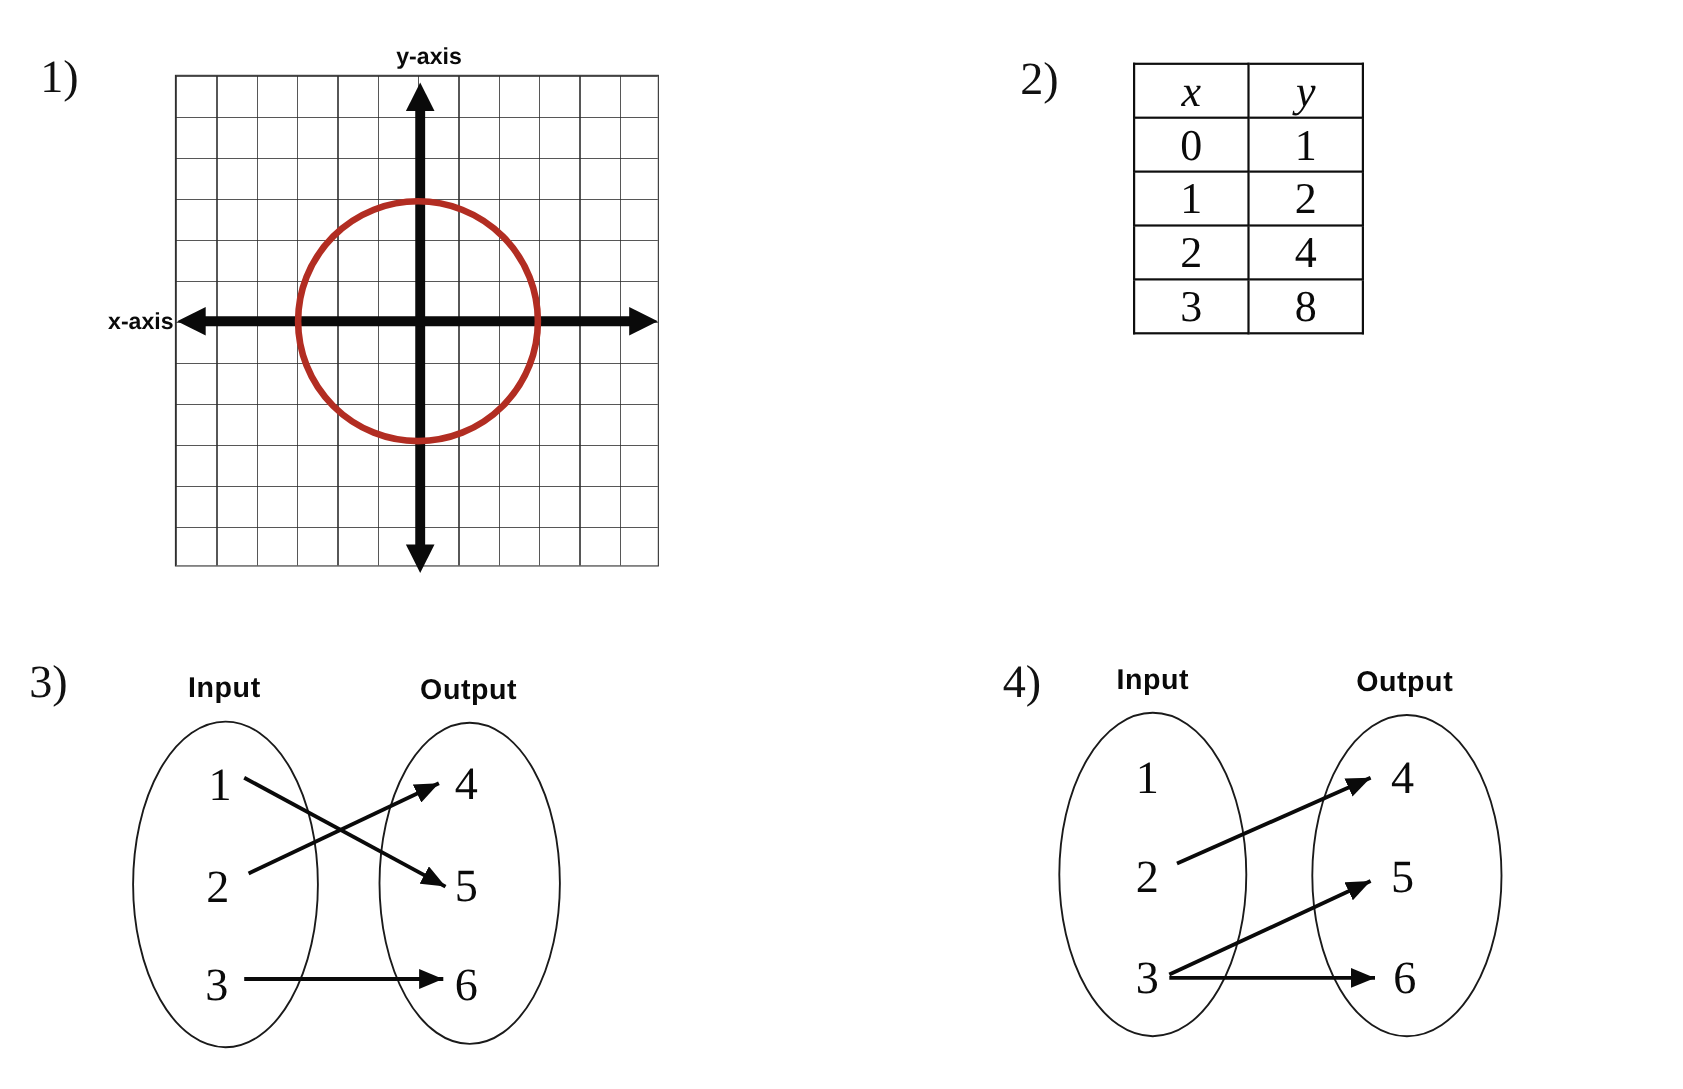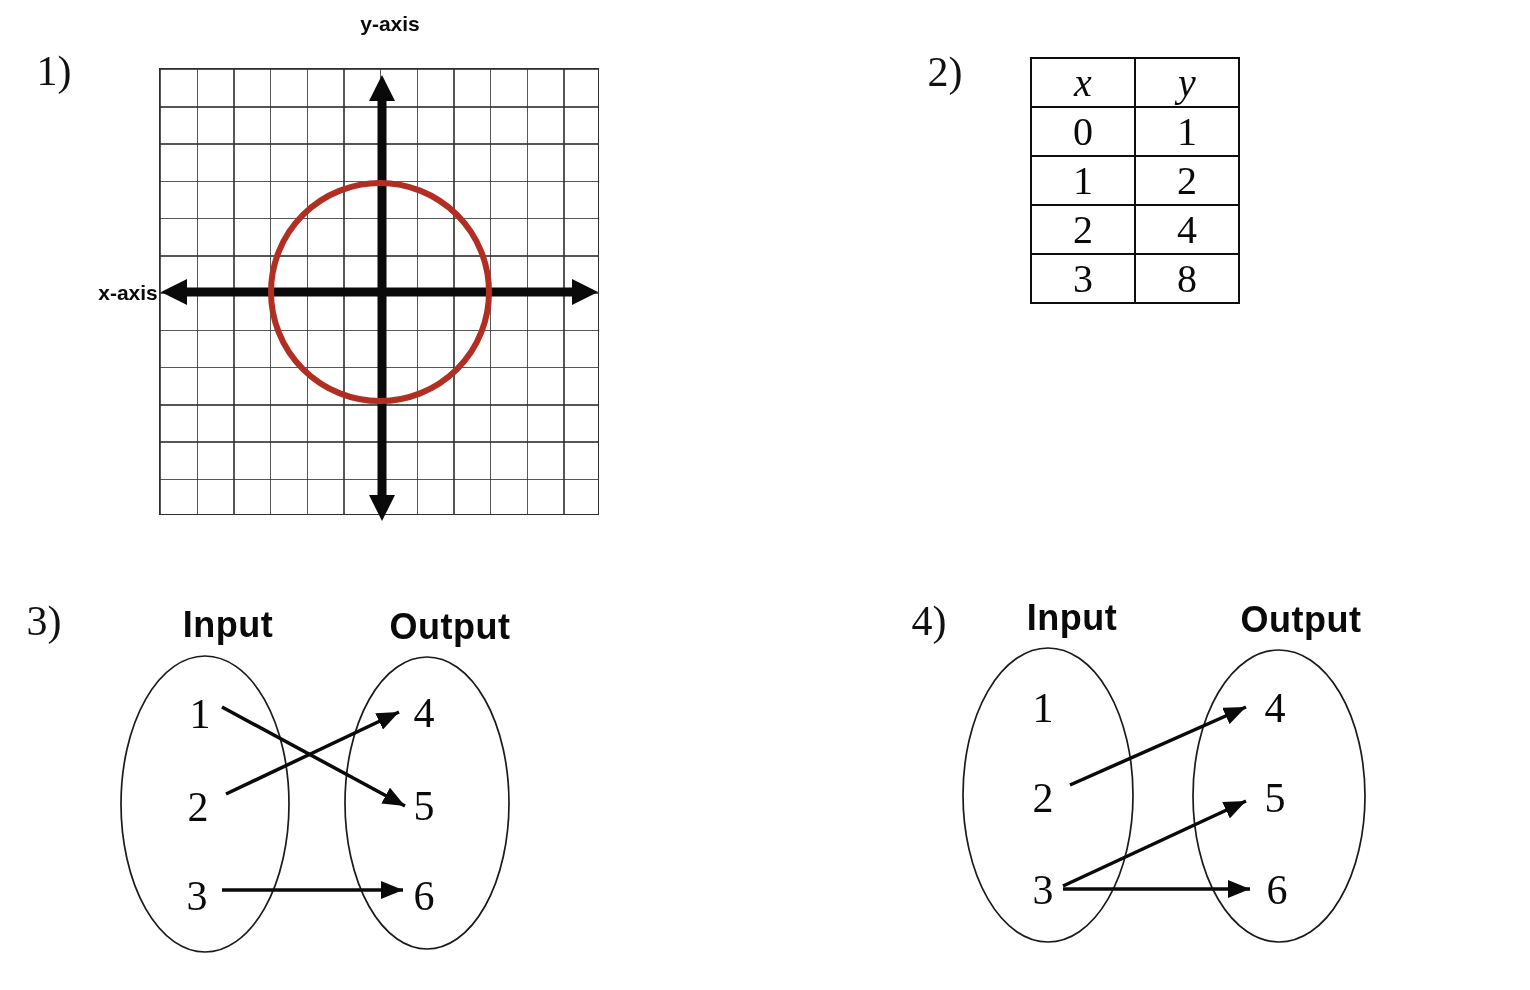--- a/index.html
+++ b/index.html
@@ -2,21 +2,21 @@
 <html><head>
 <meta charset="utf-8">
 <style>
   html,body{margin:0;padding:0;background:#fff;}
   .sheet{position:relative;width:1530px;height:990px;background:#ffffff;overflow:hidden;
          font-family:"Liberation Sans",sans-serif;color:#111;}
   .abs{position:absolute;}
   .ctr{position:absolute;transform:translate(-50%,-50%);white-space:nowrap;}
   .qnum{font-family:"Liberation Serif",serif;font-size:42px;color:#111;}
   .mapnum{font-family:"Liberation Serif",serif;font-size:42px;color:#0a0a0a;}
-  .seclabel{font-family:"Liberation Sans",sans-serif;font-weight:600;font-size:36px;color:#0a0a0a;letter-spacing:.5px;margin-left:24px;}
+  .seclabel{font-family:"Liberation Sans",sans-serif;font-weight:600;font-size:26px;color:#0a0a0a;letter-spacing:.5px;}
   .axislabel{font-family:"Liberation Sans",sans-serif;font-weight:700;font-size:21px;color:#0a0a0a;}
   .grid{position:absolute;left:159px;top:68px;width:440px;height:447px;
         border:1.6px solid #2e2e2e;box-sizing:border-box;
         background-image:
           repeating-linear-gradient(to right,rgba(45,45,45,.8) 0px,rgba(45,45,45,.8) 1.3px,transparent 1.3px,transparent 36.667px),
           repeating-linear-gradient(to bottom,rgba(45,45,45,.8) 0px,rgba(45,45,45,.8) 1.3px,transparent 1.3px,transparent 37.25px);}
   table.vals{position:absolute;left:1030px;top:57px;border-collapse:collapse;table-layout:fixed;}
   table.vals td,table.vals th{border:2px solid #0e0e0e;width:102px;text-align:center;vertical-align:middle;
         font-family:"Liberation Serif",serif;font-size:40px;color:#0a0a0a;padding:0;}
   table.vals th{font-style:italic;font-weight:400;height:45px;}
@@ -38,21 +38,21 @@
     <line x1="90" y1="267" x2="490" y2="267" stroke="#0a0a0a" stroke-width="9"></line>
 
     <polygon points="292,50 279,76 305,76" fill="#0a0a0a"></polygon>
     <polygon points="292,496 279,470 305,470" fill="#0a0a0a"></polygon>
     <polygon points="71,267 97,254 97,280" fill="#0a0a0a"></polygon>
     <polygon points="508,267 482,254 482,280" fill="#0a0a0a"></polygon>
 
     <circle cx="290" cy="267" r="109" fill="none" stroke="#b22d22" stroke-width="6"></circle>
   </svg>
 
-  <span class="ctr axislabel" style="left:390px;top:24px">y-axis</span>
+  <span class="ctr axislabel" style="left:390px;top:52px">y-axis</span>
   <span class="ctr axislabel" style="left:128px;top:293px">x-axis</span>
 
   <span class="ctr qnum" style="left:945px;top:72px">2)</span>
 
   <table class="vals">
     <tbody>
         <tr>
       <th>x</th>
       <th>y</th>
     </tr>

